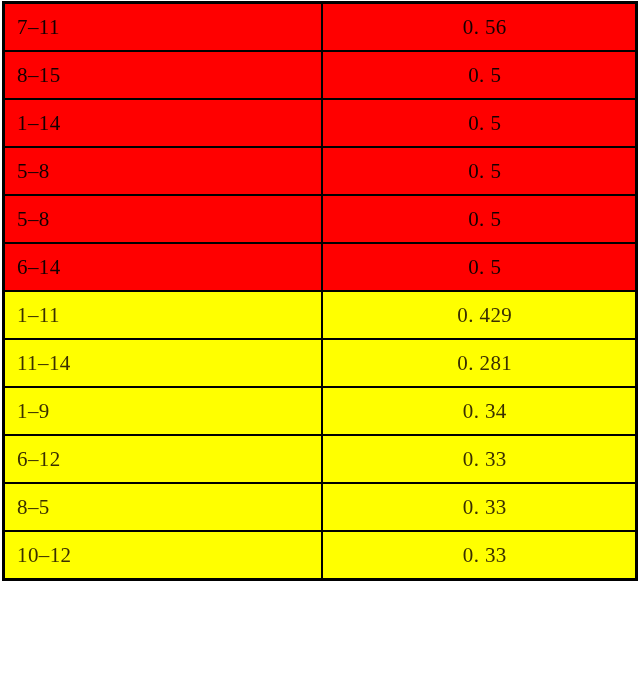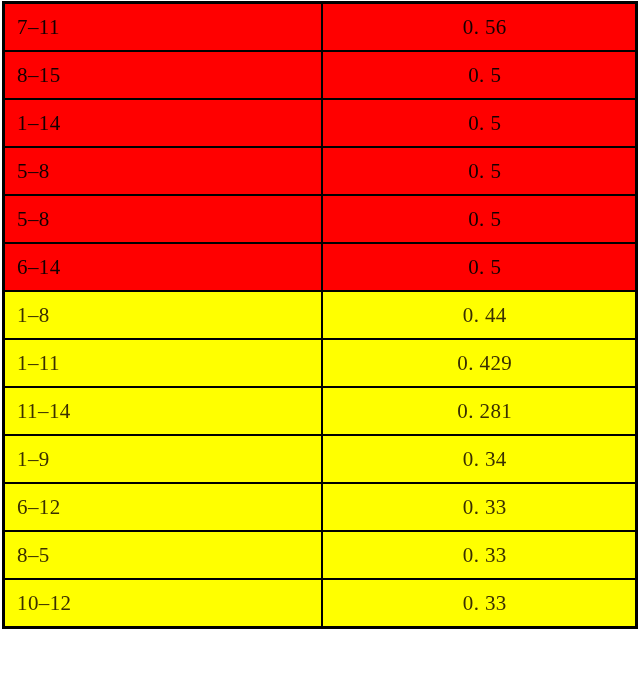--- a/index.html
+++ b/index.html
@@ -82,24 +82,20 @@
         </tr>
         <tr class="sev-high">
           <td class="cell-pair">5–8</td>
           <td class="cell-value">0. 5</td>
         </tr>
         <tr class="sev-high">
           <td class="cell-pair">6–14</td>
           <td class="cell-value">0. 5</td>
         </tr>
         <tr class="sev-med">
-          <td class="cell-pair">1–8</td>
-          <td class="cell-value">0. 44</td>
-        </tr>
-        <tr class="sev-med">
           <td class="cell-pair">1–11</td>
           <td class="cell-value">0. 429</td>
         </tr>
         <tr class="sev-med">
           <td class="cell-pair">11–14</td>
           <td class="cell-value">0. 281</td>
         </tr>
         <tr class="sev-med">
           <td class="cell-pair">1–9</td>
           <td class="cell-value">0. 34</td>

